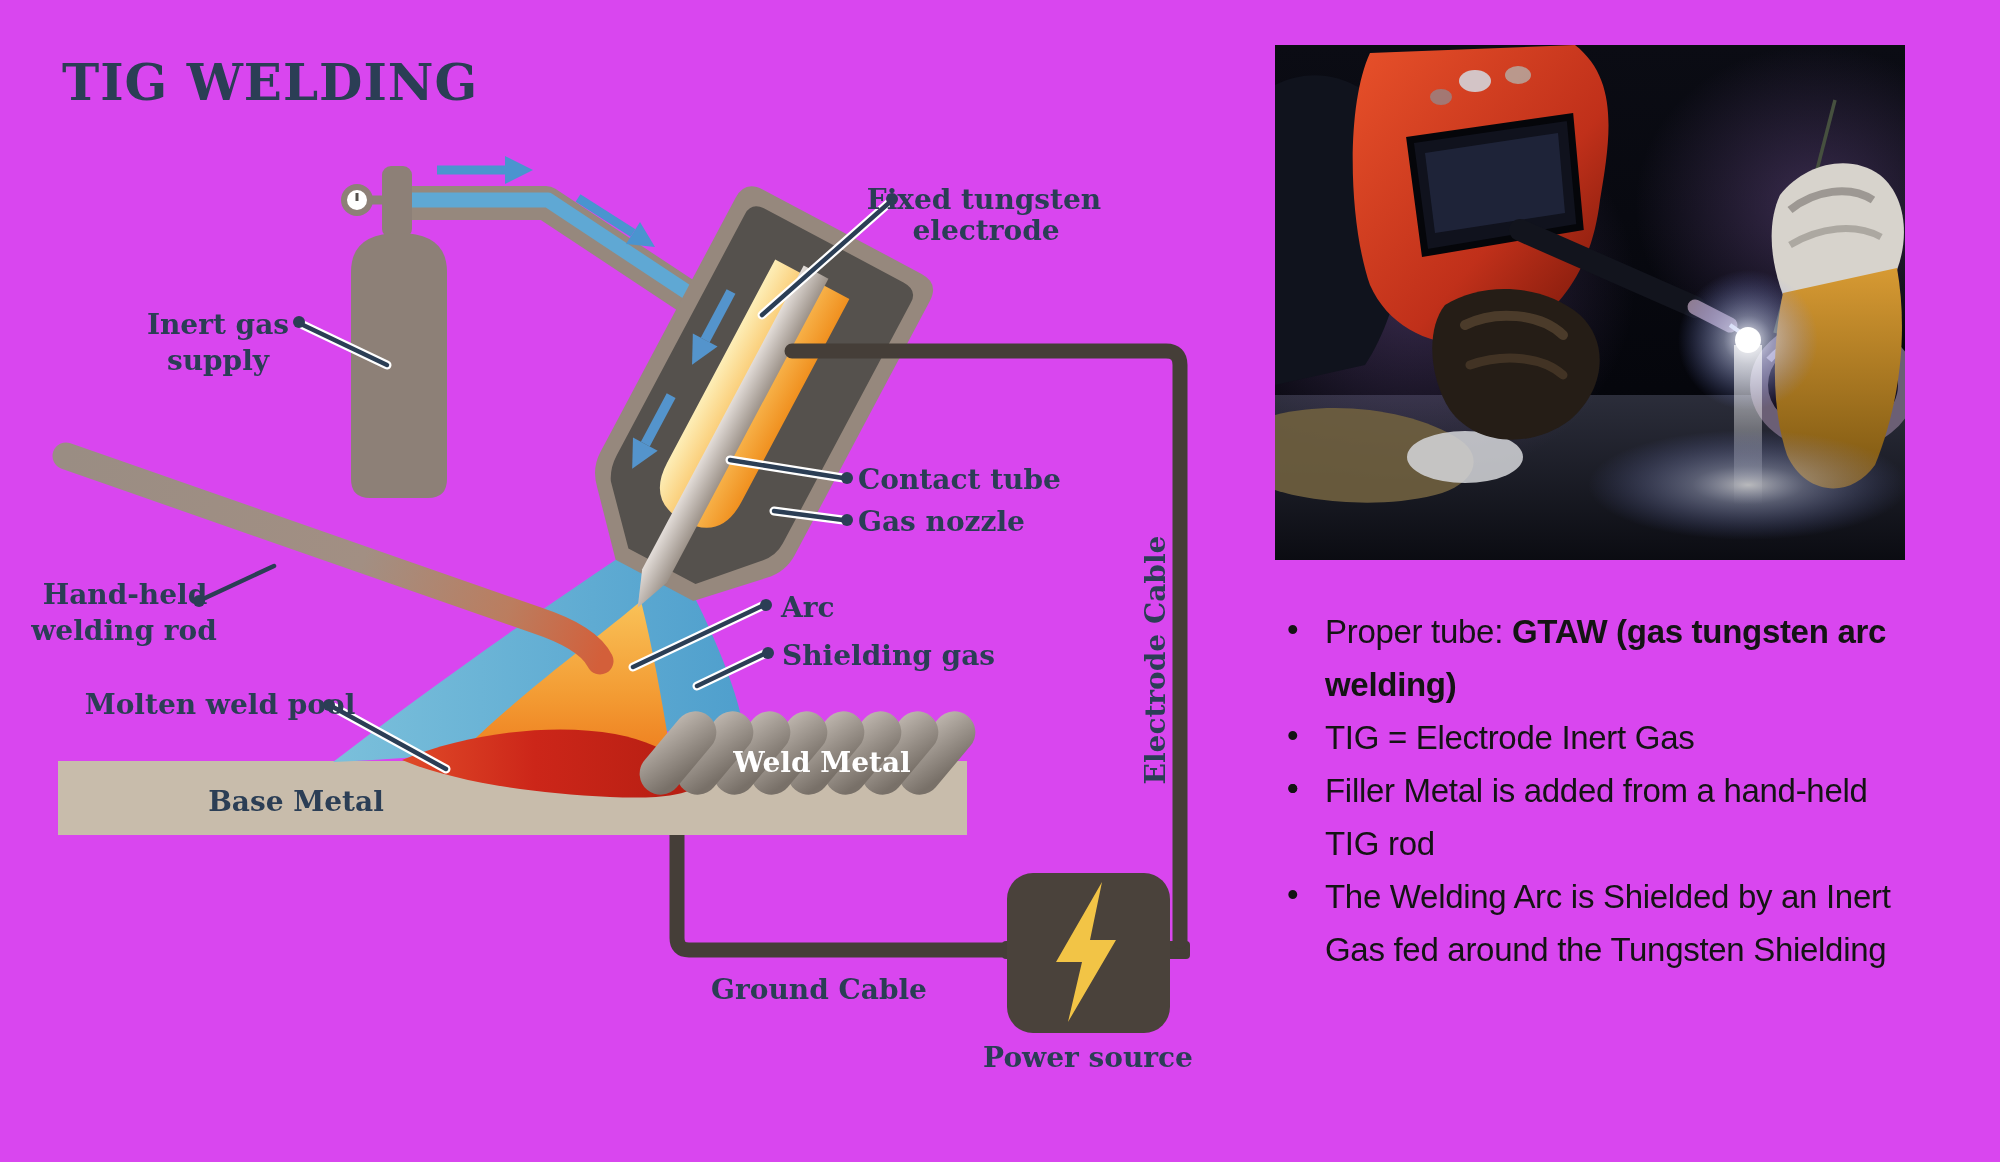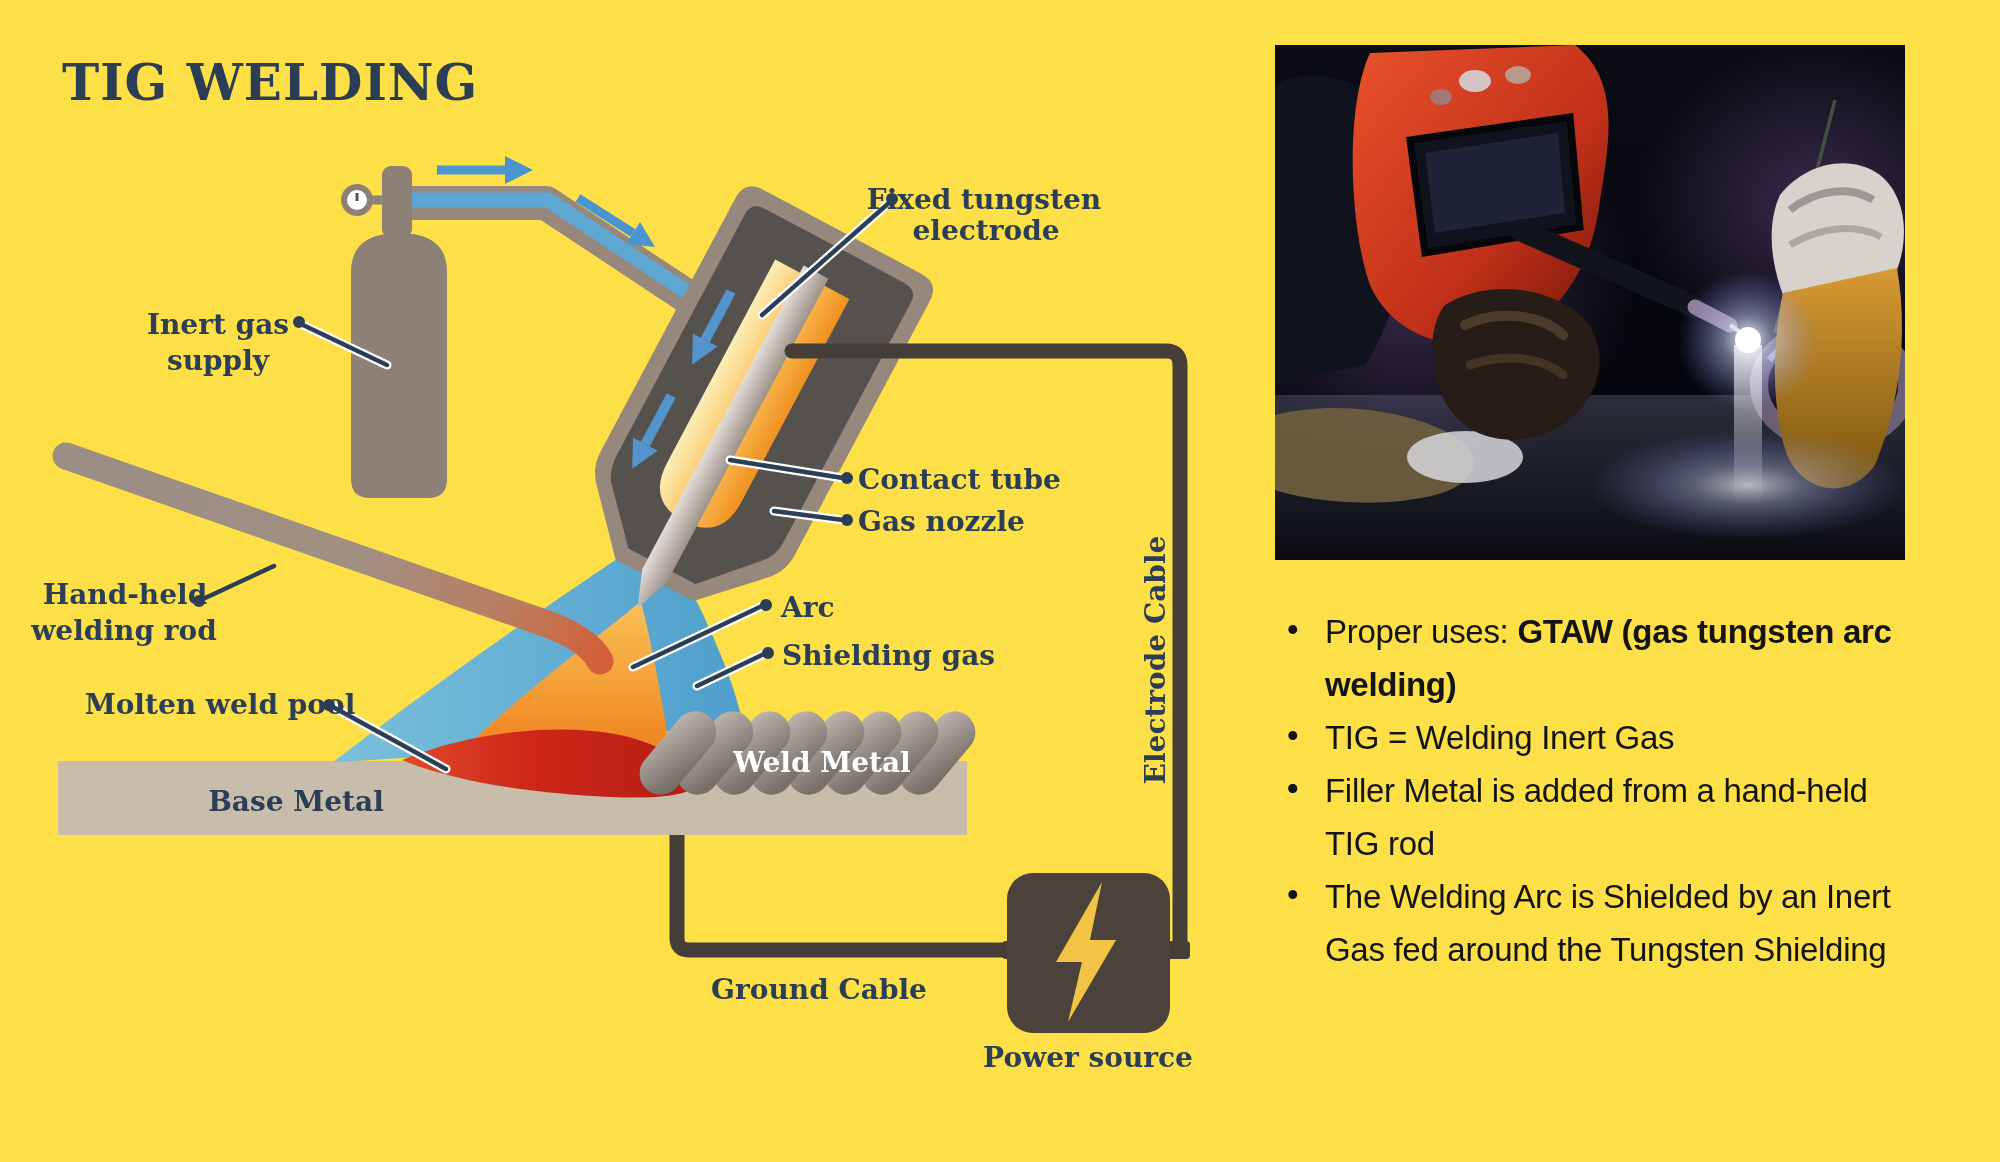--- a/index.html
+++ b/index.html
@@ -1,16 +1,16 @@
 <!DOCTYPE html>
 <html><head>
 <meta charset="utf-8">
 <style>
   html,body{margin:0;padding:0;background:#ffffff;}
-  .stage{position:relative;width:2000px;height:1162px;background:#fde047;overflow:hidden;
+  .stage{position:relative;width:2000px;height:1162px;background:#d946ef;overflow:hidden;
          font-family:"Liberation Sans",sans-serif;}
   .diagram-svg{position:absolute;left:0;top:0;}
   .lbl{font-family:"DejaVu Serif",serif;font-weight:bold;fill:#2b3e55;font-size:28px;}
   .title-text{font-family:"DejaVu Serif",serif;font-weight:bold;fill:#2b3e55;font-size:50px;letter-spacing:1px;}
   .leader{stroke:#2b3e55;stroke-width:4.5;fill:none;stroke-linecap:round;}
   .leader-case{stroke:#ffffff;stroke-width:9;fill:none;stroke-linecap:round;}
   .ldot{fill:#2b3e55;}
   .photo-frame{position:absolute;left:1275px;top:45px;width:630px;height:515px;background:#050508;}
   .bullets{position:absolute;left:1283px;top:605px;width:612px;color:#141414;
            font-size:33px;line-height:53px;letter-spacing:-0.3px;}
@@ -262,24 +262,24 @@
       <circle cx="473" cy="295" r="70" fill="url(#phGlow)"></circle>
       <circle cx="473" cy="295" r="13" fill="#ffffff"></circle>
       <rect x="459" y="300" width="28" height="160" fill="url(#phBeam)" opacity="0.8"></rect>
       <ellipse cx="473" cy="440" rx="160" ry="55" fill="url(#phGlow)" opacity="0.7"></ellipse>
     </svg>
   </div>
 
   <div class="bullets">
     <ul>
       <li>
-        <span class="b">•</span><span>Proper uses: </span><strong>GTAW (gas tungsten arc welding)</strong>
-      </li>
-      <li>
-        <span class="b">•</span><span>TIG = Welding Inert Gas</span><strong></strong>
+        <span class="b">•</span><span>Proper tube: </span><strong>GTAW (gas tungsten arc welding)</strong>
+      </li>
+      <li>
+        <span class="b">•</span><span>TIG = Electrode Inert Gas</span><strong></strong>
       </li>
       <li>
         <span class="b">•</span><strong></strong>
       </li>
       <li>
         <span class="b">•</span><span>Filler Metal is added from a hand-held TIG rod</span><strong></strong>
       </li>
       <li>
         <span class="b">•</span><span>The Welding Arc is Shielded by an Inert Gas fed around the Tungsten Shielding</span><strong></strong>
       </li>

